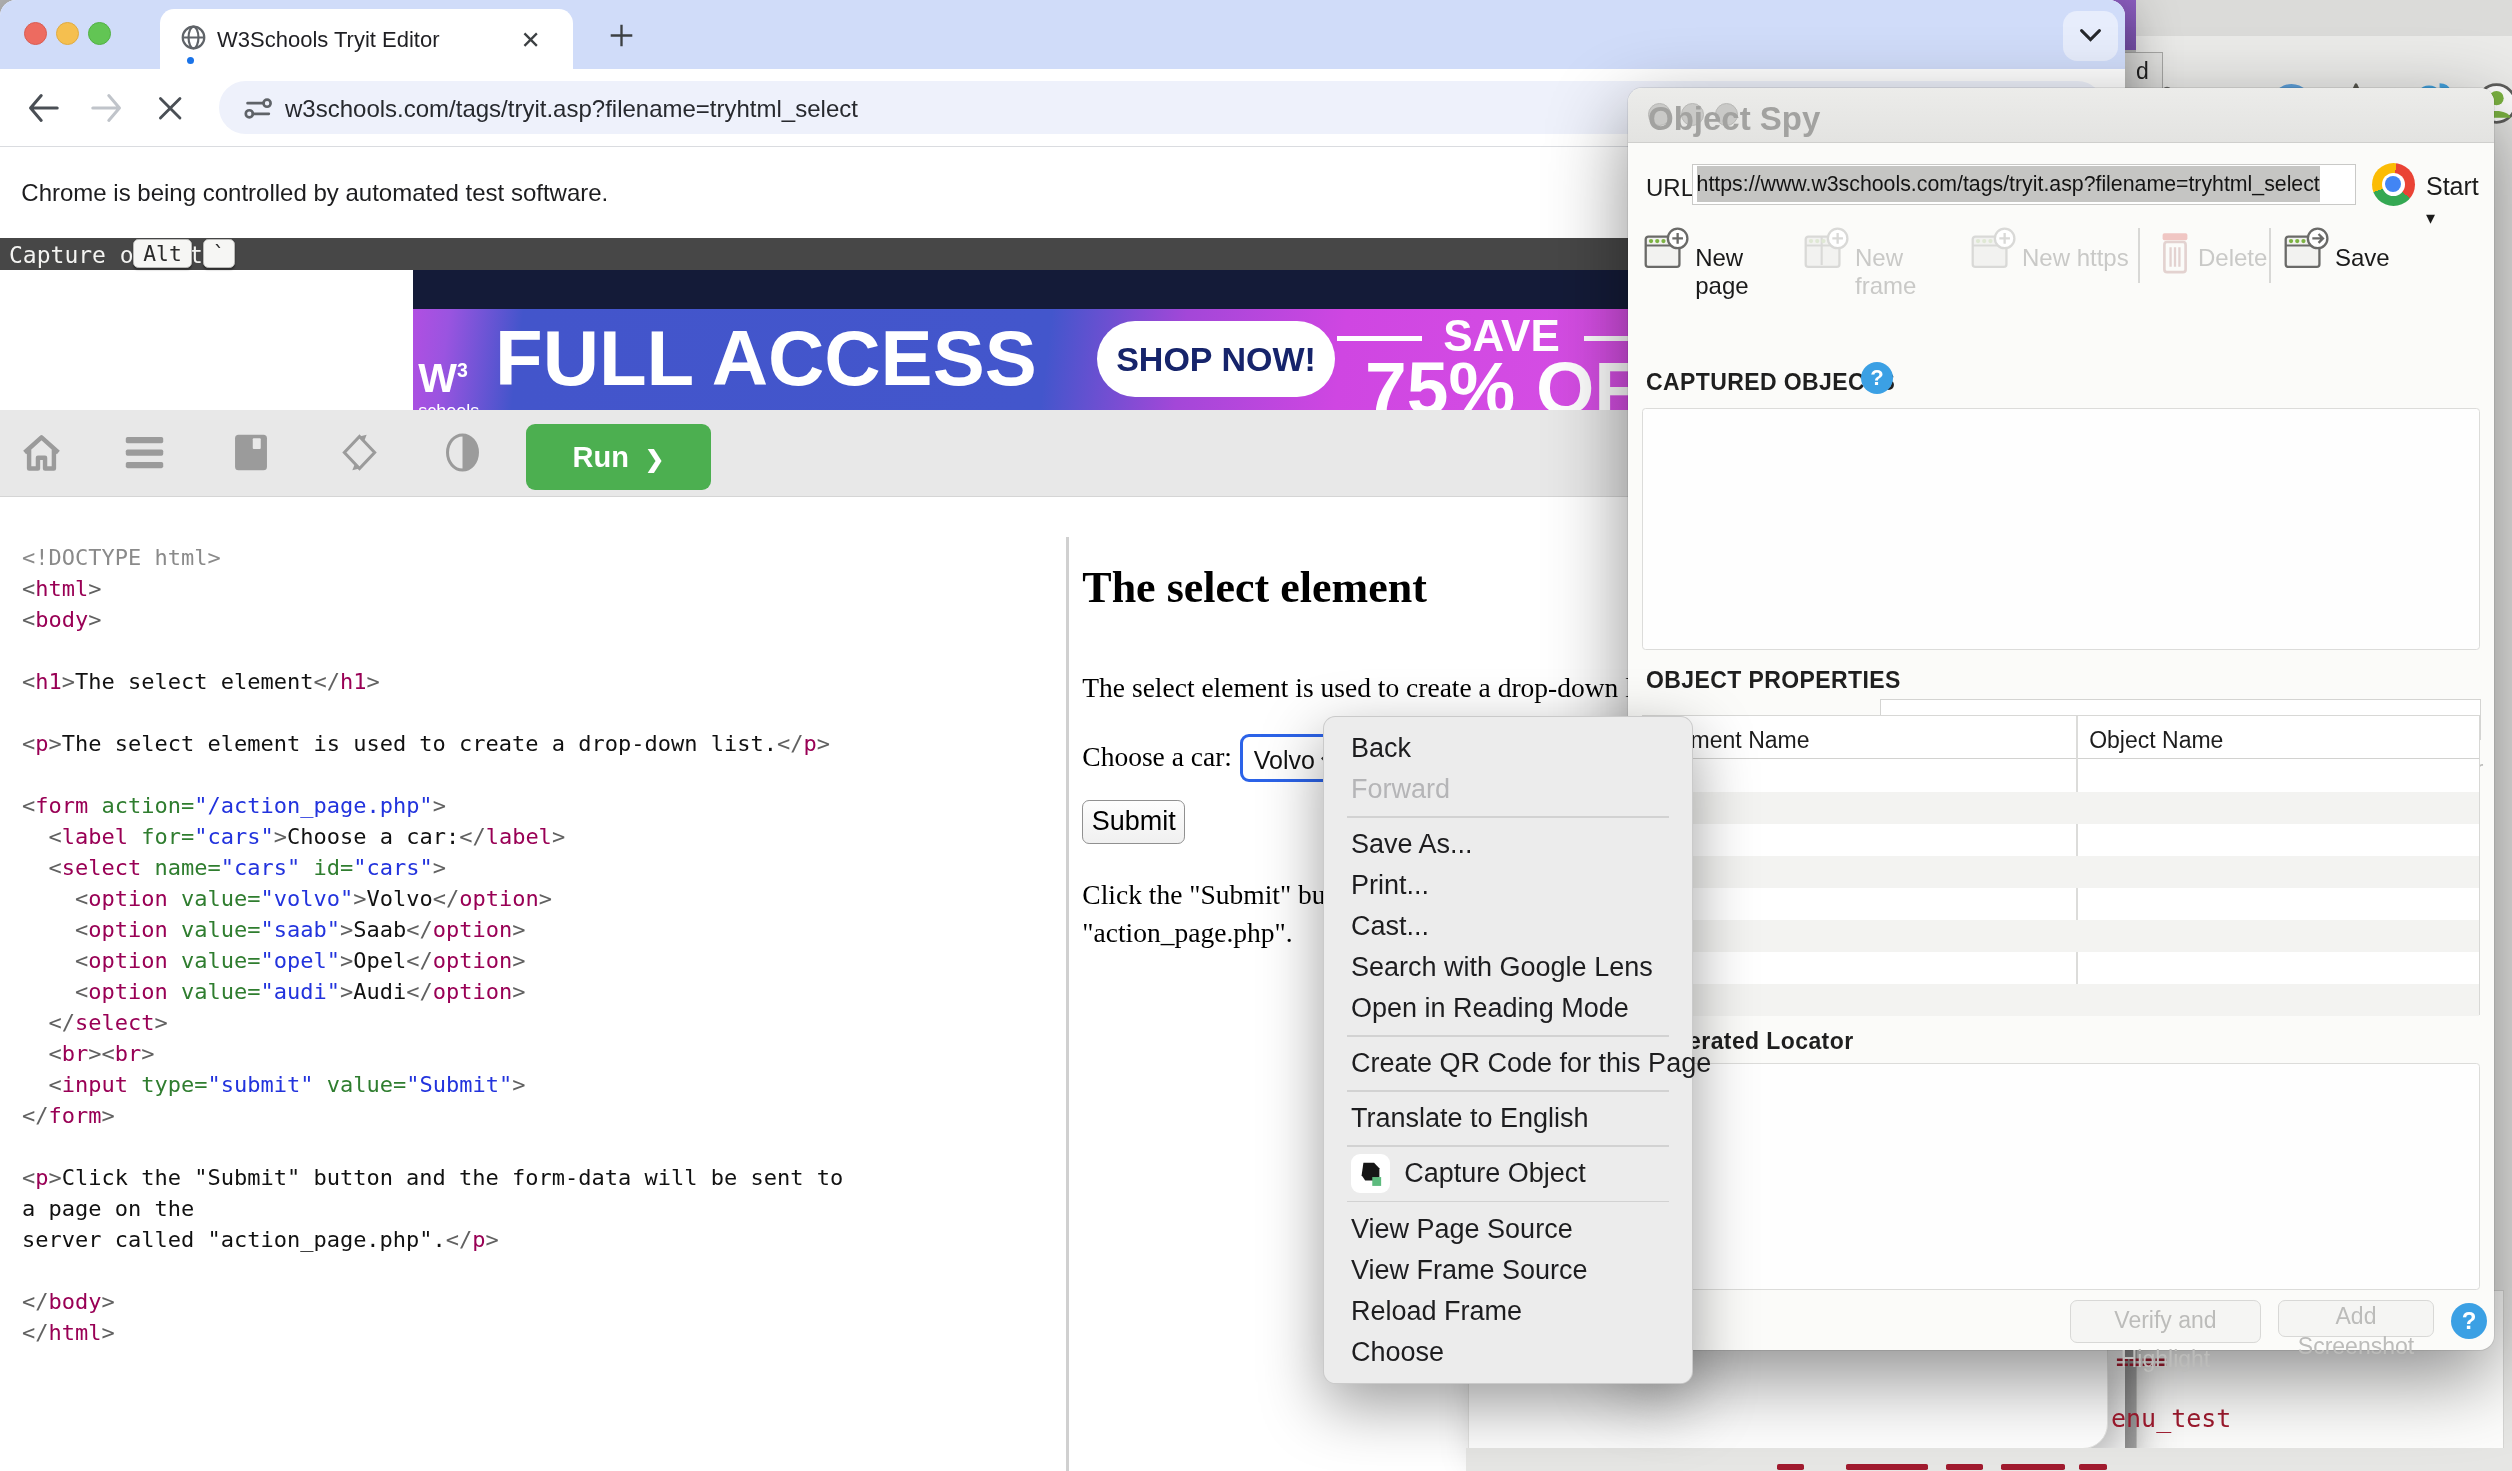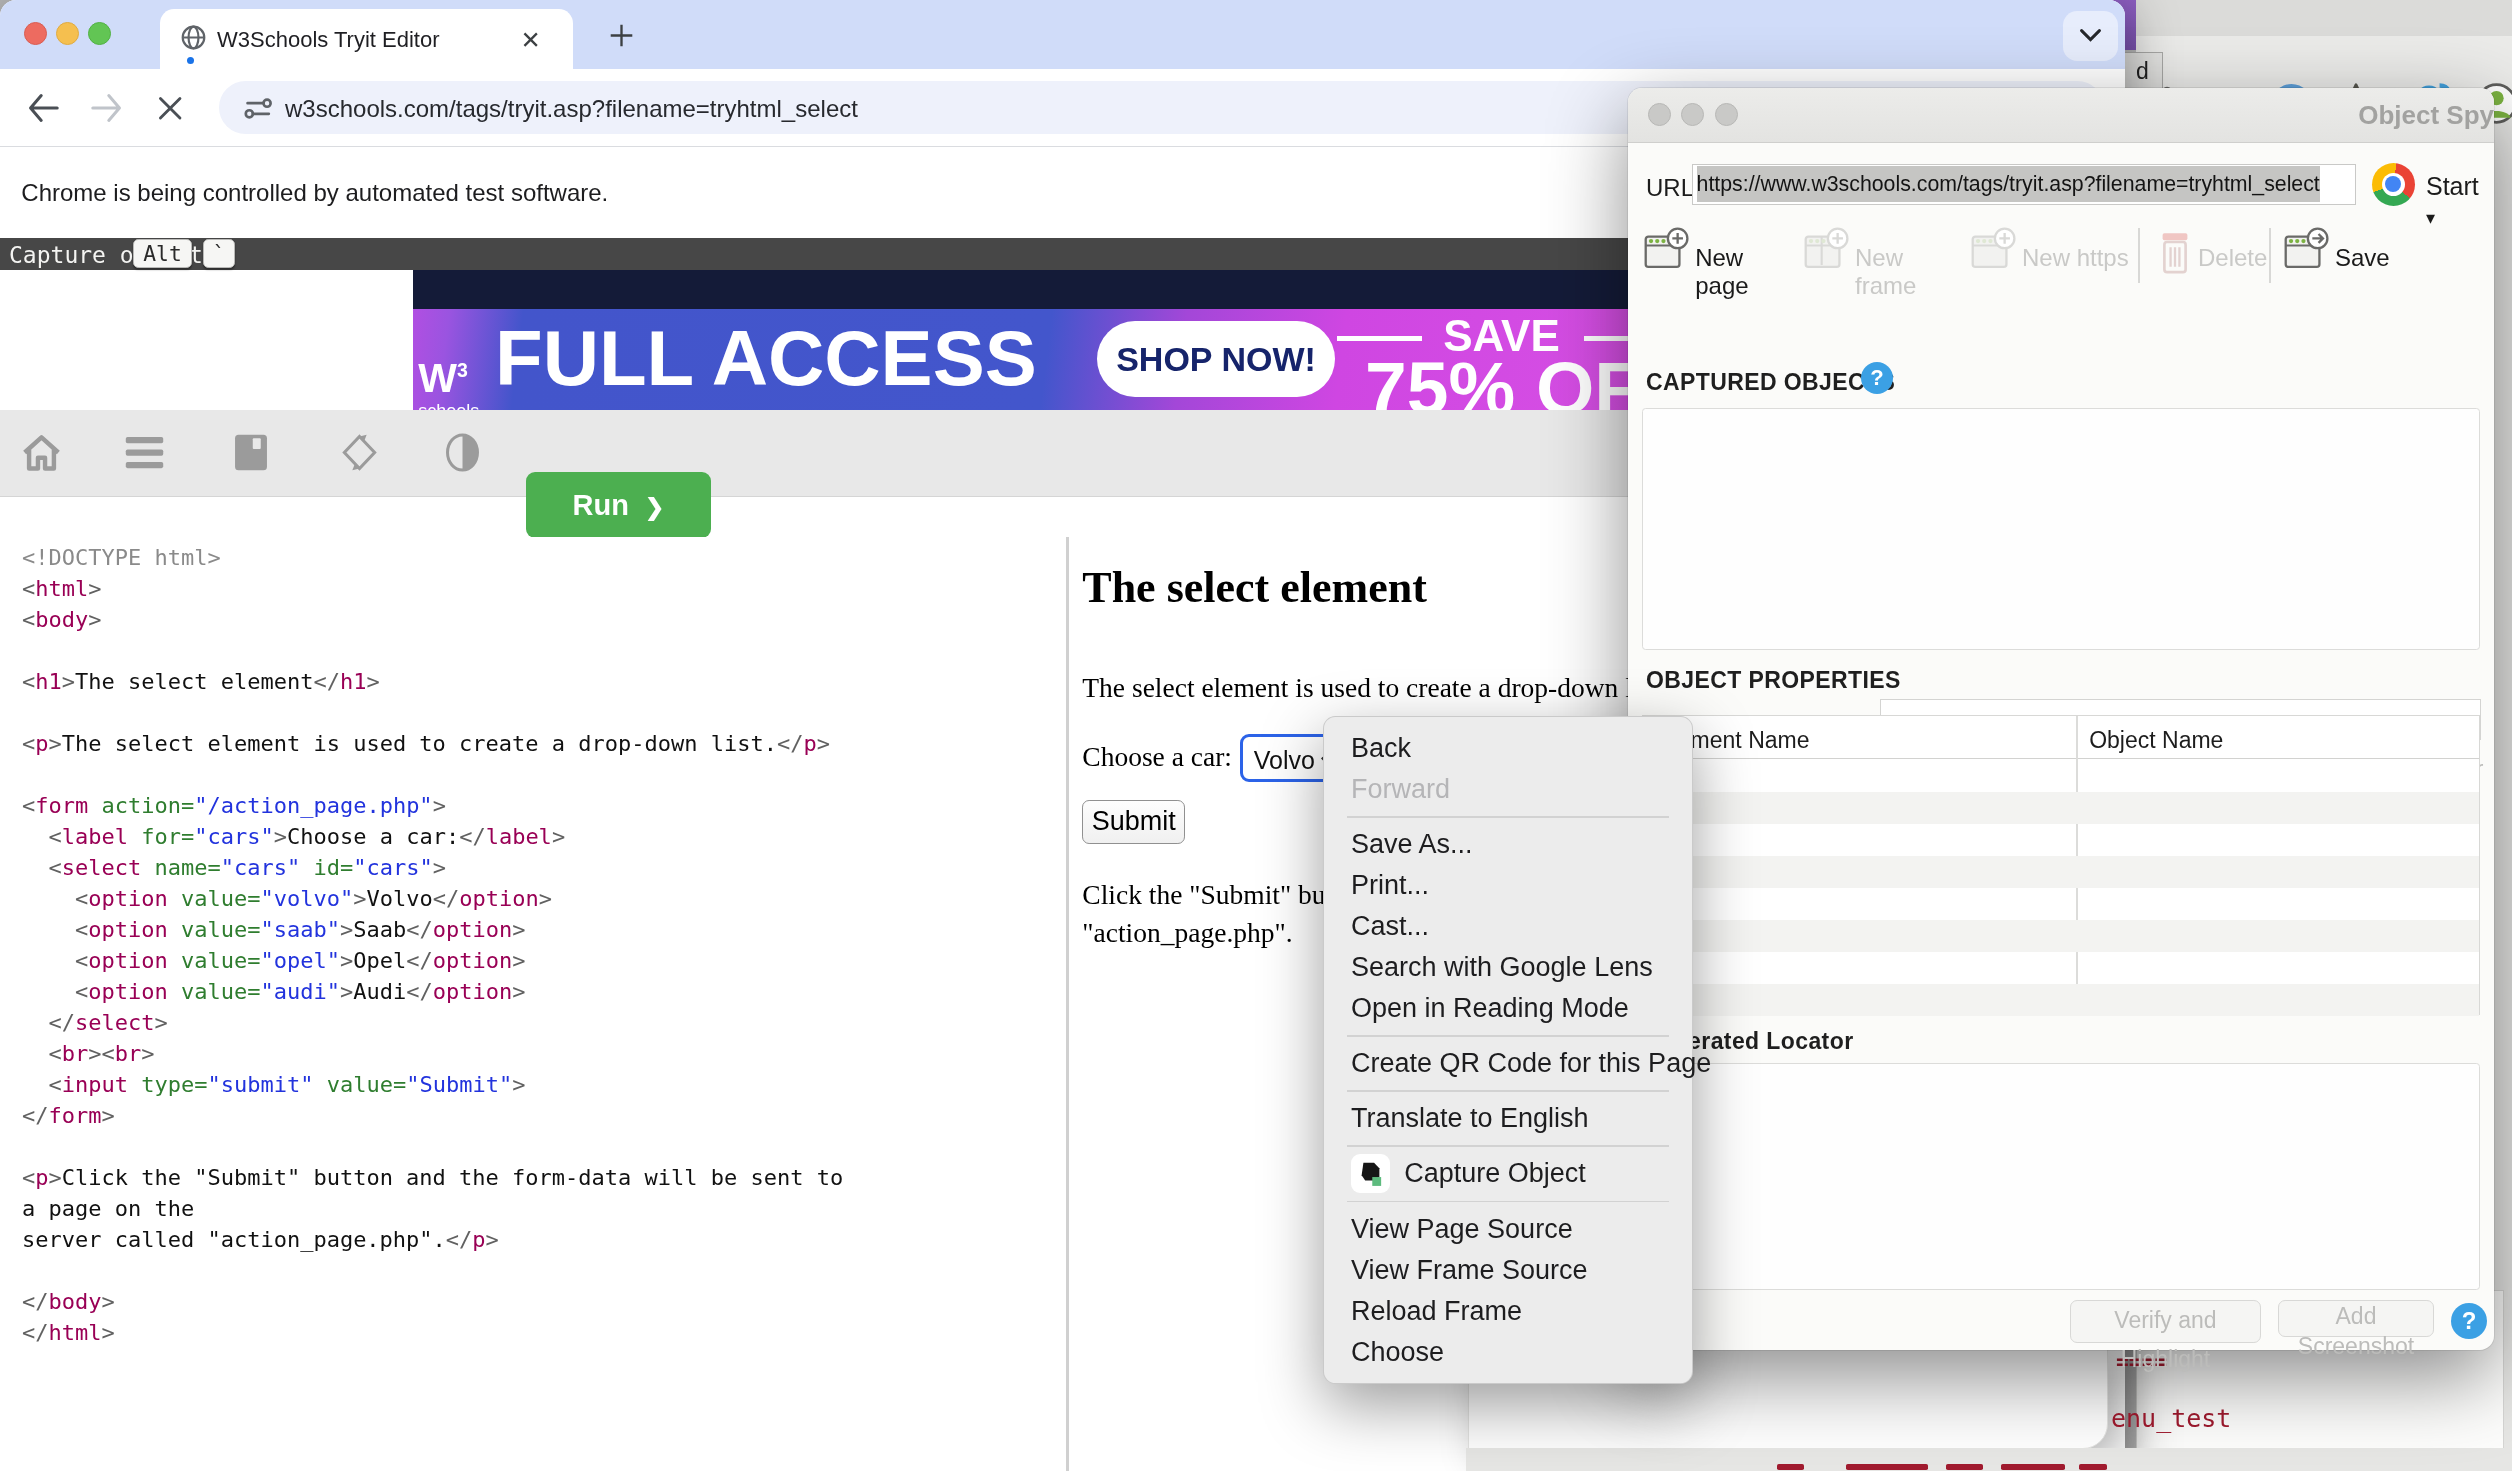--- a/index.html
+++ b/index.html
@@ -57,21 +57,21 @@
   .ad-save { left:1022px; top:1.8px; width:133px; text-align:center; font-size:44px; font-weight:700; color:#fff; }
   .ad-line { top:27px; height:5.3px; background:#fff; }
   .ad-off { left:952px; top:36px; font-size:75px; font-weight:900; color:#fff; white-space:nowrap; }
   .ad-logo-w { left:5.3px; top:46px; color:#fff; font-size:41px; font-weight:800; }
   .ad-logo-sup { color:#fff; font-size:19.5px; font-weight:700; vertical-align:super; }
   .ad-logo-sub { left:5.3px; top:92px; color:#fff; font-size:18px; }
 
   
   .tryitbar { left:0; top:410px; width:2125px; height:87px; background:#e8e8e8; border-bottom:0.9px solid #d5d5d5; }
   .run-btn { left:526px; top:14.2px; width:185px; height:66px; border-radius:9px;
-    text-align:center; line-height:66px; color:#fff; font-size:29px; font-weight:700;margin-top:48px; }
+    text-align:center; line-height:66px; color:#fff; font-size:29px; font-weight:700; }
 
   
   .content { left:0; top:497px; width:2125px; height:974px; background:#fff;margin-top:40px; }
   .code-pane { left:0; top:0; width:1066px; height:974px; padding:5.3px 0 0 22px; overflow:hidden; }
   .pane-divider { left:1066px; top:0; width:2.7px; height:974px; background:#d0d0d0; }
   .code-line { font-family:"DejaVu Sans Mono", monospace; font-size:22px; line-height:31px; white-space:pre; }
   .tk-g { color:#8a8a8a; } .tk-b { color:#616161; }
   .tk-t { color:#990055; } .tk-a { color:#2f7d2f; }
   .tk-v { color:#2233dd; } .tk-x { color:#111; }
   .result-pane { left:1069px; top:0; width:1056px; height:974px; background:#fff; }
@@ -82,21 +82,21 @@
   .sel-text { left:10.7px; top:9px; font-size:25px; color:#111; }
   .submit-btn { left:13.3px; top:263px; width:103px; height:44px; border:1.8px solid #909090; border-radius:7.1px;
     background:linear-gradient(#fdfdfd,#f0f0f0); font-size:27px; color:#000; text-align:center; line-height:41px; }
 
   
   #ospy { left:1628px; top:88px; width:866px; height:1262px; background:#fbfbf9; border-radius:14.2px;
     box-shadow:0 27px 80px rgba(0,0,0,.45), 0 0 0 0.9px rgba(0,0,0,.08); }
   .os-title { left:0; top:0; width:866px; height:55px; border-radius:14.2px 14.2px 0 0;
     background:linear-gradient(#ececea,#e3e3e1); border-bottom:0.9px solid #cfcfcd; }
   .os-light { width:23px; height:23px; border-radius:50%; background:#c9c9c7; border:0.9px solid #b8b8b6; top:15px; }
-  .os-title-text { width:866px; text-align:right; top:12.4px; font-size:26px; font-weight:700; color:#a2a2a0;padding-left:20px; }
+  .os-title-text { width:866px; text-align:left; top:12.4px; font-size:33px; font-weight:700; color:#a2a2a0;padding-left:20px; }
   .os-label { font-size:24px; color:#1c1c1c; }
   .os-h { font-size:23px; font-weight:700; color:#1f1f1f; letter-spacing:0.4px; }
   .os-field { background:#fff; border:1.8px solid #c9c9c7; }
   .url-sel { font-size:21.3px; color:#141414; background:#c5c5c3; line-height:36px; white-space:nowrap; }
   .qbadge { border-radius:50%; background:#3ba0e4; color:#fff; font-weight:800; text-align:center; }
   .os-box { background:#fefefe; border:1.8px solid #dcdcda; border-radius:3.6px; }
   .os-btn-label { font-size:24px; }
   .os-tb-divider { width:1.8px; height:55px; background:#d8d8d6; top:7.1px; }
   .radio { width:23px; height:23px; border-radius:50%; border:1.8px solid #c6c6c4; background:#fdfdfb; }
   .radio .dot { position:absolute; left:5.3px; top:5.3px; width:9px; height:9px; border-radius:50%; background:#a3a3a1; }

